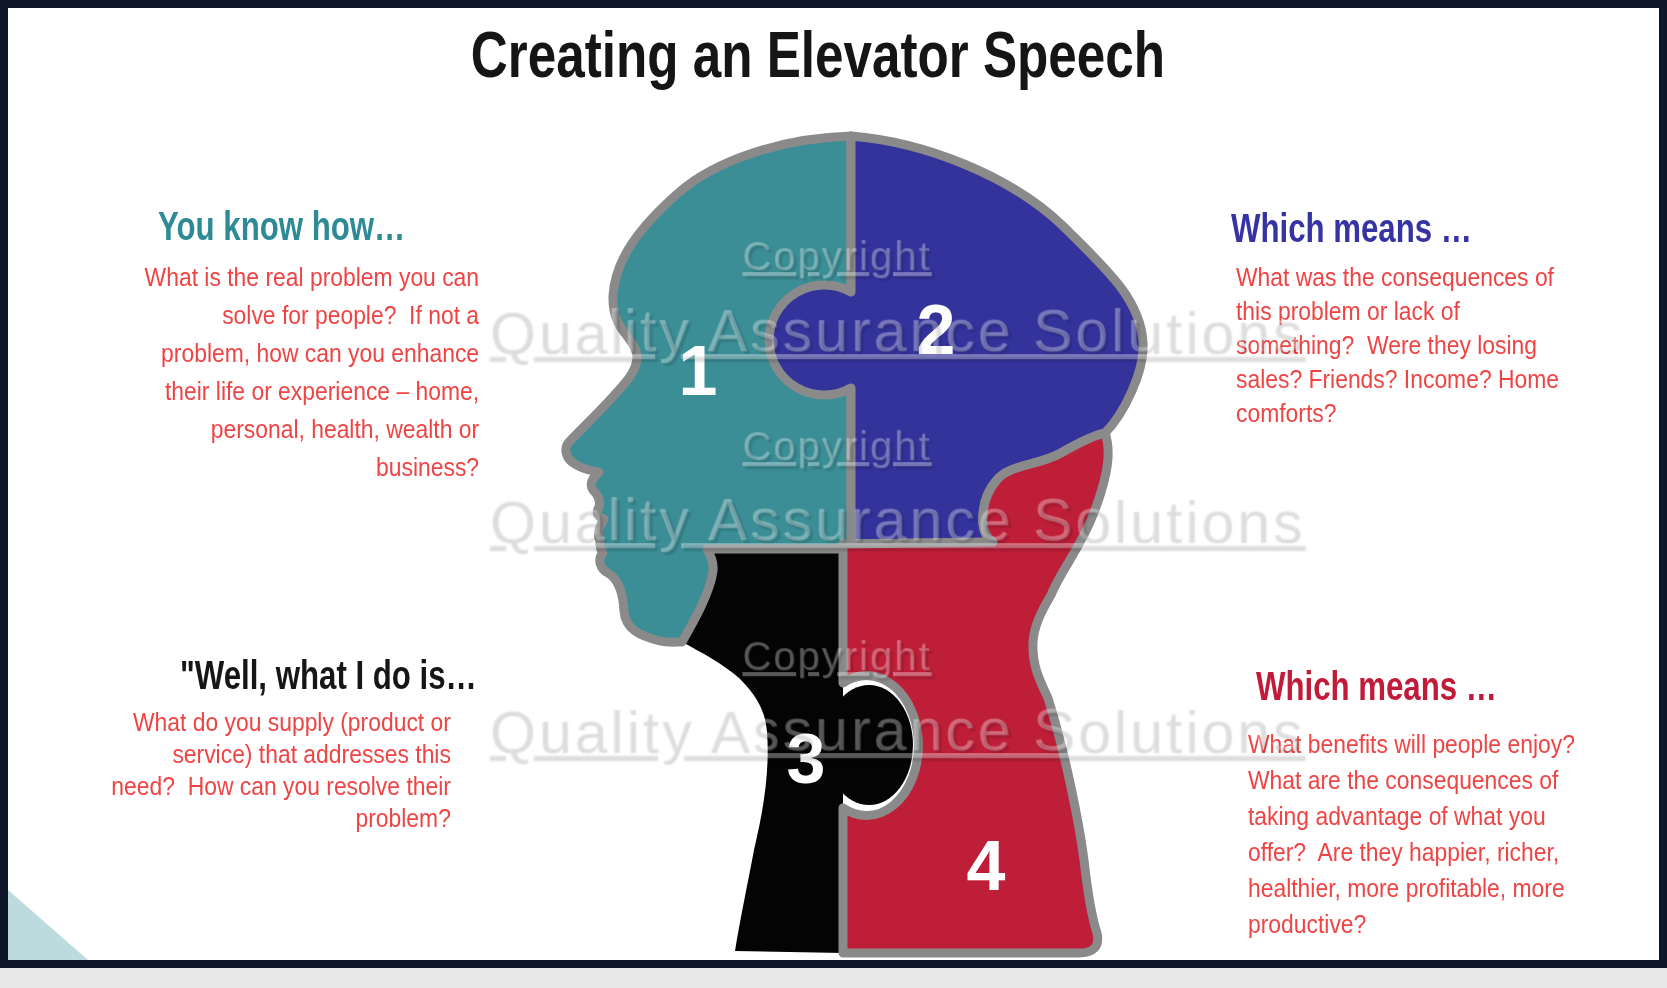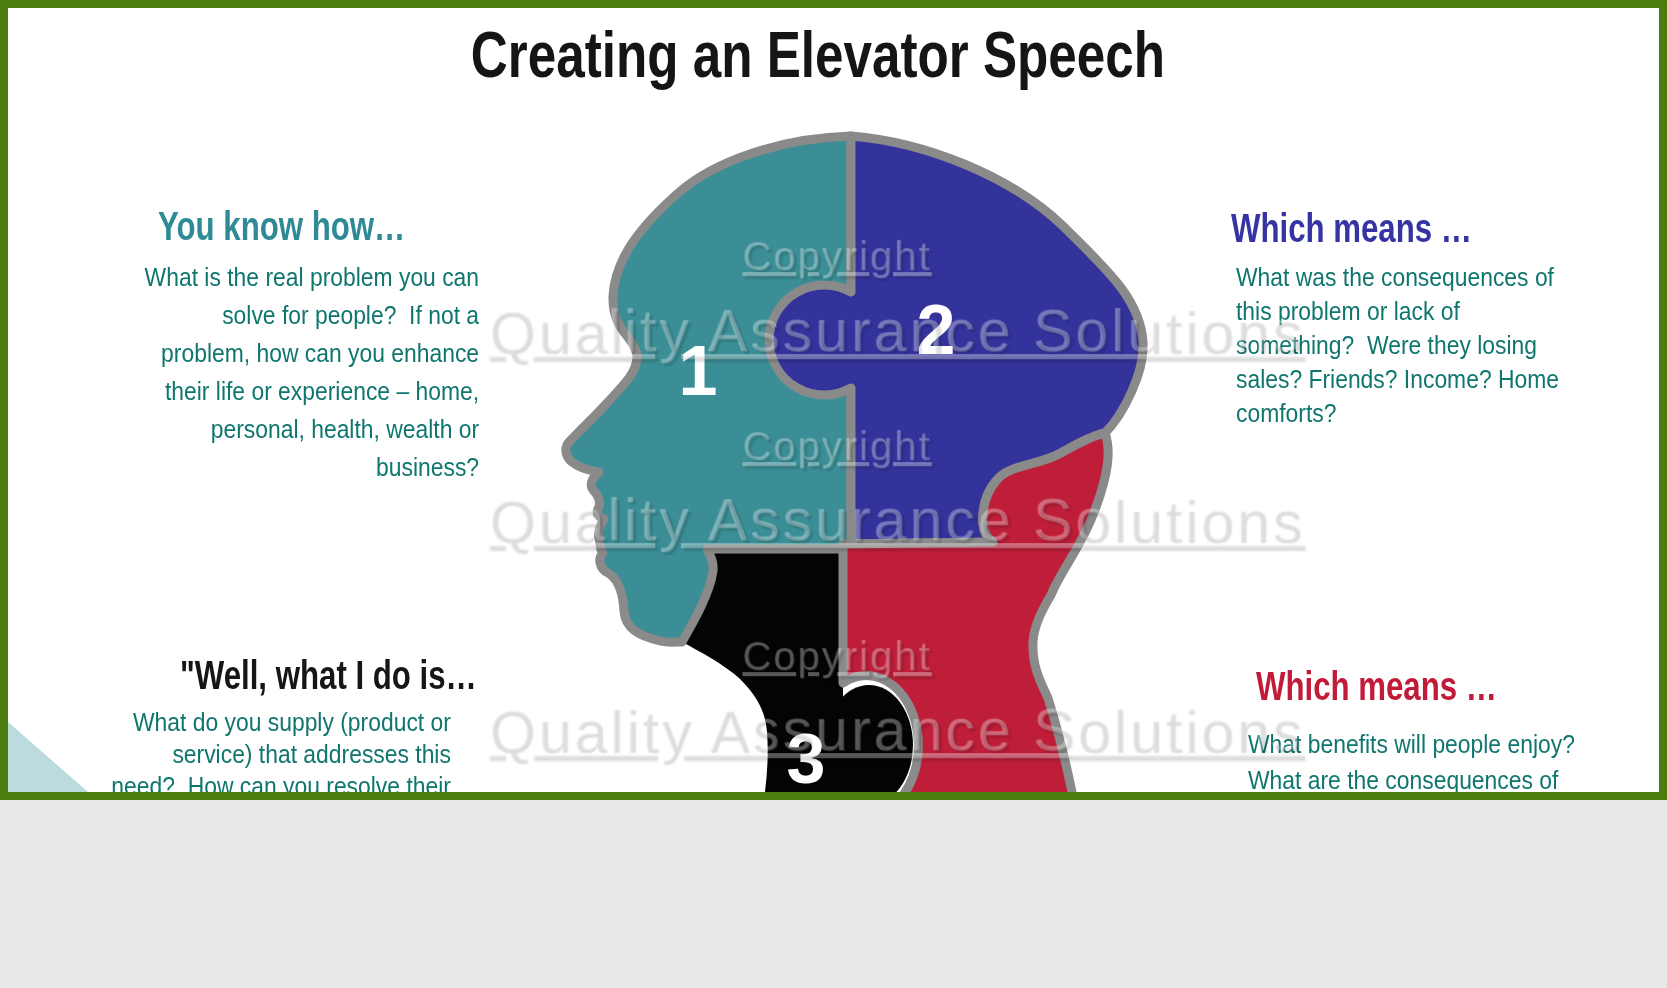--- a/index.html
+++ b/index.html
@@ -1,21 +1,21 @@
 <!DOCTYPE html>
 <html><head>
 <meta charset="utf-8">
 <style>
   html,body { margin:0; padding:0; background:#e8e8e8; }
   .slide {
     position:relative;
-    width:1667px; height:800px;
+    width:1667px; height:968px;
     box-sizing:border-box;
     background:#ffffff;
-    border:8px solid #4d7c0f;
+    border:8px solid #0f172a;
     overflow:hidden;
     font-family:"Liberation Sans", sans-serif;
   }
   .title {
     position:absolute; left:0; top:10px; width:1620px;
     text-align:center;
     font-size:64px; font-weight:bold; color:#151515;
     white-space:nowrap;
   }
   .squeeze-c { display:inline-block; transform:scaleX(0.80); transform-origin:center top; }
@@ -25,21 +25,21 @@
   .heading {
     position:absolute; font-size:40px; font-weight:bold; white-space:nowrap;
   }
   .heading .squeeze-l { transform:scaleX(0.78); }
   .heading-tl { left:150px; top:196px; color:#2E8B96; }
   .heading-tr { left:1223px; top:198px; color:#3634A3; }
   .heading-bl { left:172px; top:645px; color:#161616; }
   .heading-br { left:1248px; top:656px; color:#C21B3A; }
 
   .body-text {
-    position:absolute; font-size:26px; color:#0f766e; line-height:36px;
+    position:absolute; font-size:26px; color:#ef4444; line-height:36px;
   }
   .body-tl { right:1180px; top:250px; width:440px; text-align:right; line-height:38px; }
   .body-tr { left:1228px; top:252px; width:430px; line-height:34px; }
   .body-bl { right:1208px; top:698px; width:440px; text-align:right; line-height:32px; }
   .body-br { left:1240px; top:718px; width:430px; line-height:36px; }
 
   .puzzle-svg { position:absolute; left:535px; top:112px; }
   .piece-stroked { stroke:#8A8A8A; stroke-width:9; stroke-linejoin:round; stroke-linecap:round; }
   .piece-number {
     font-family:"Liberation Sans", sans-serif;

